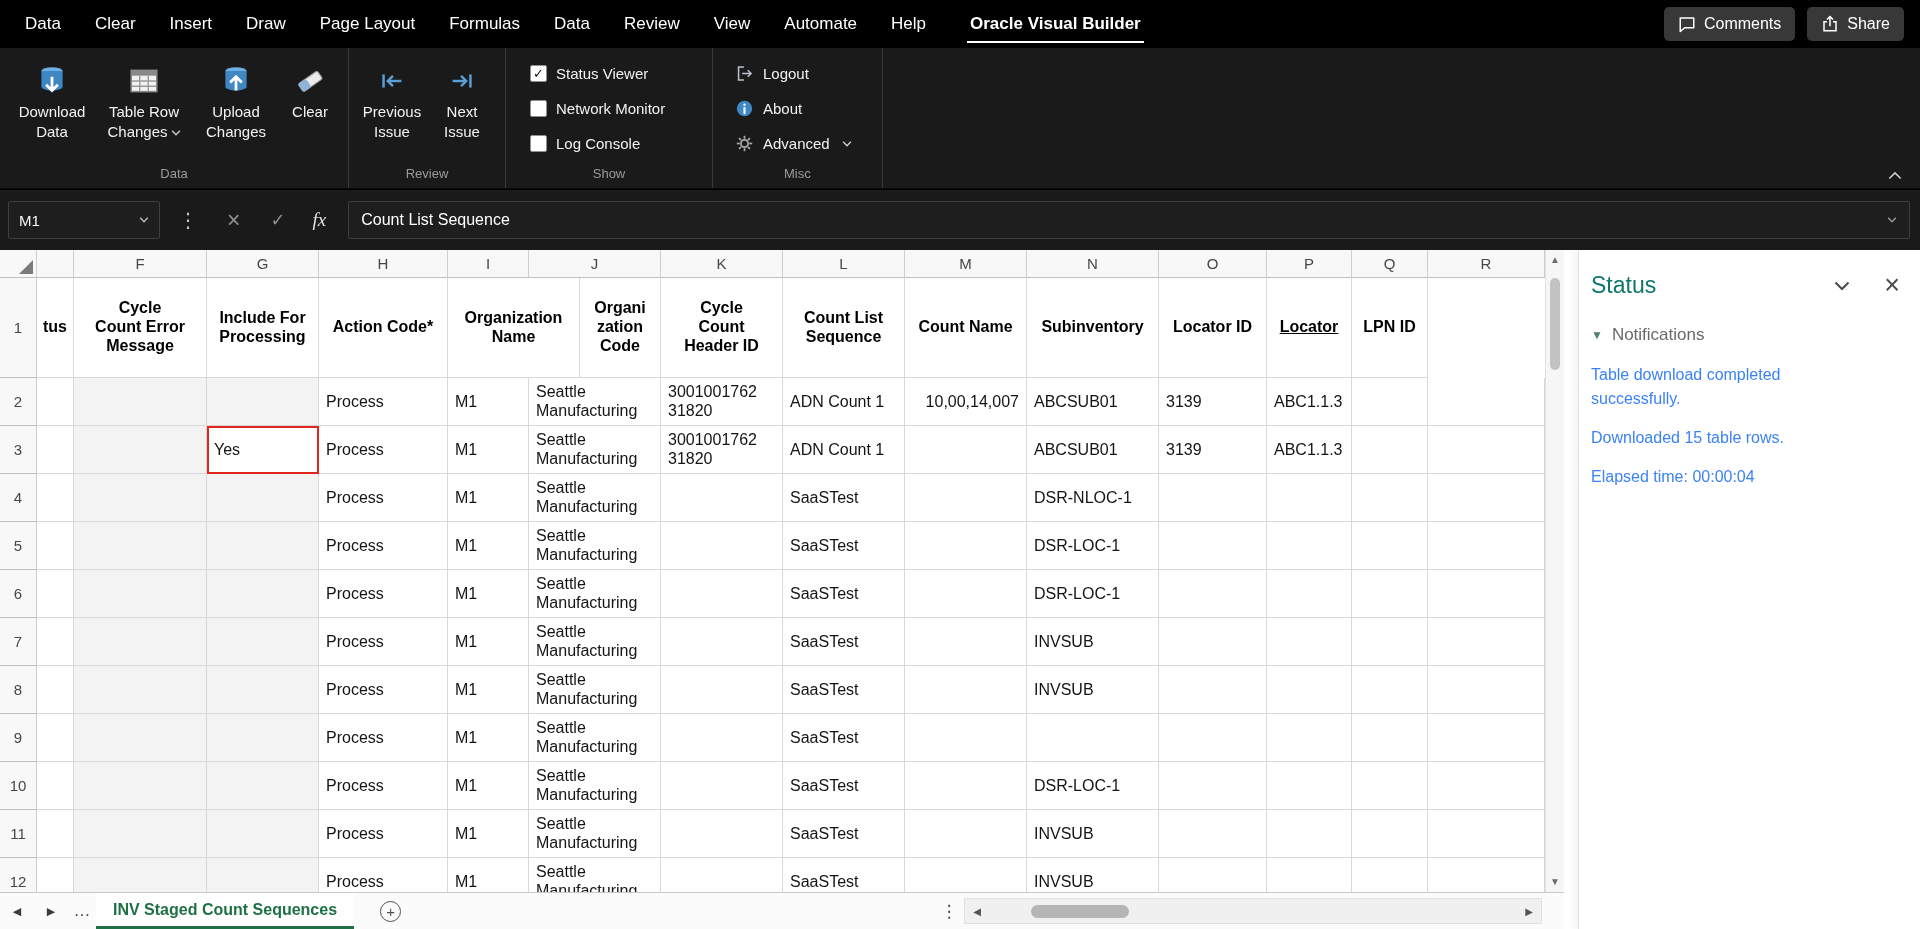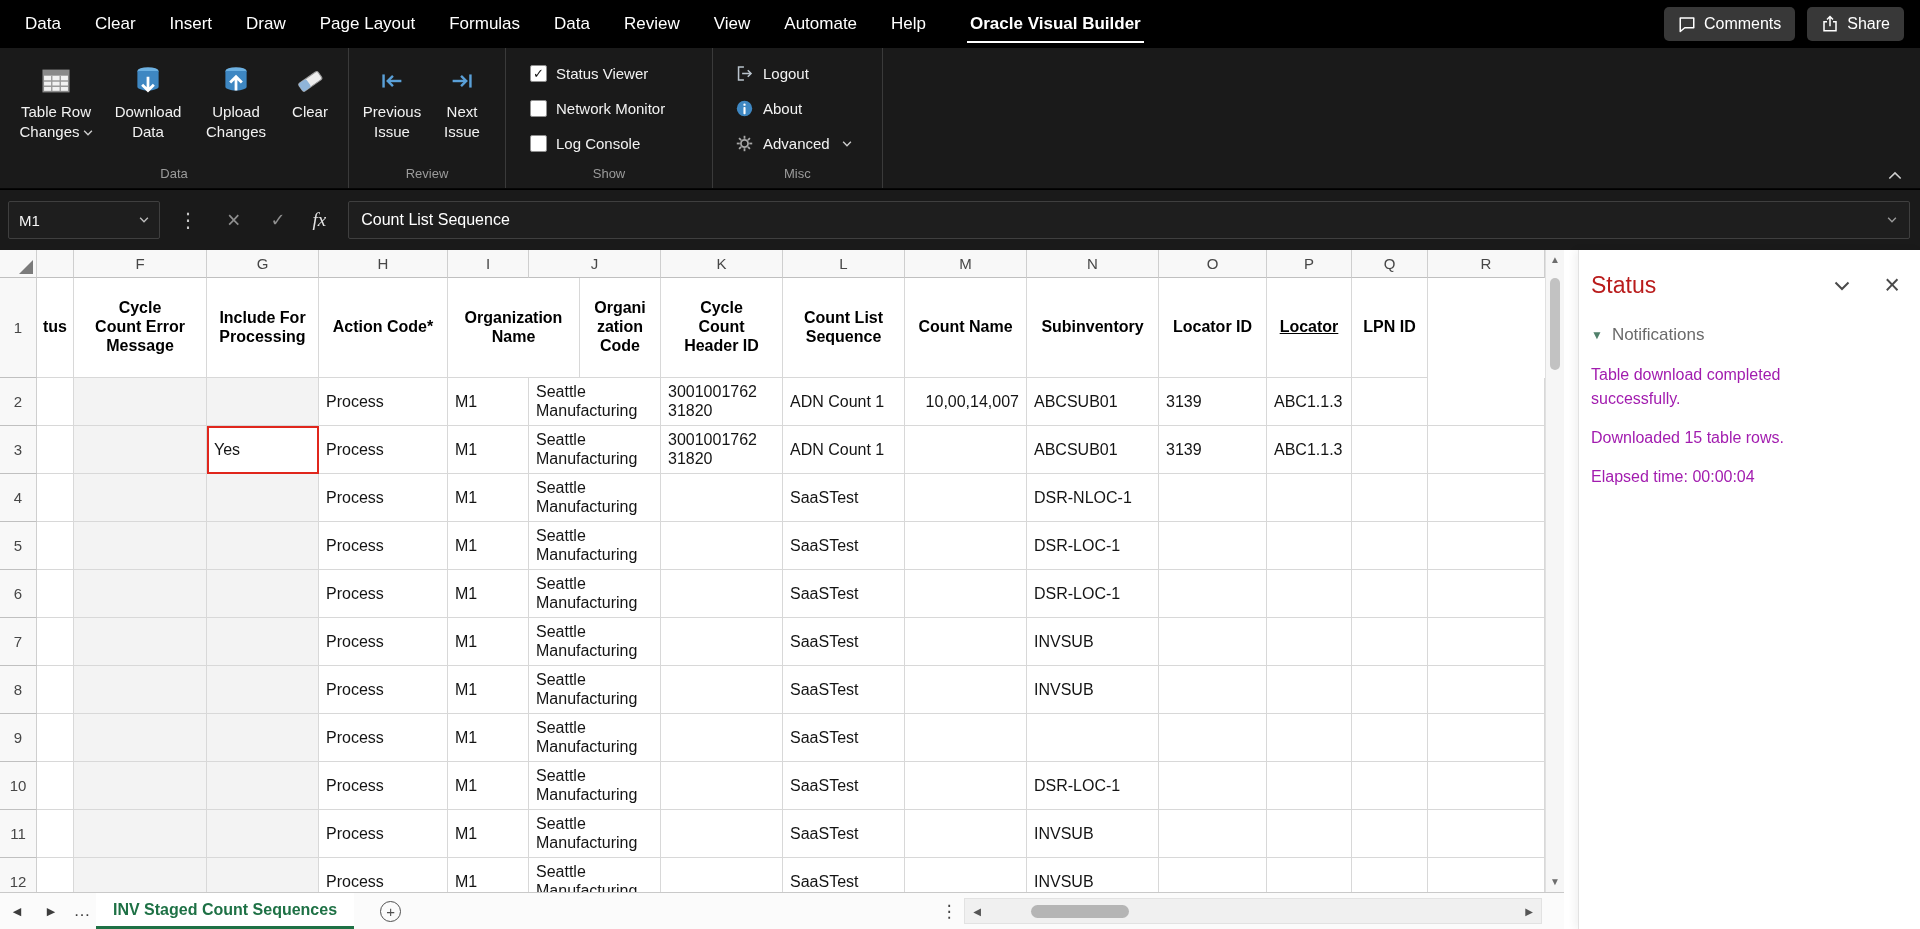--- a/index.html
+++ b/index.html
@@ -103,26 +103,26 @@
   .hscroll { width:578px; height:26px; margin-right:22px; background:#f0f0f0; border:1px solid #e2e2e2;
     position:relative; display:flex; align-items:center; justify-content:space-between; }
   .hs-arrow { width:24px; text-align:center; font-size:10px; color:#555; }
   .hs-thumb { position:absolute; left:66px; top:6px; width:98px; height:13px; border-radius:7px; background:#b5b5b5; }
 
   
   .status-panel { position:absolute; left:1578px; top:0; width:342px; height:679px; background:#fff;
     border-left:1px solid #e2e2e2; box-shadow:-3px 0 8px rgba(0,0,0,.06);
     padding:0 20px 0 12px; }
   .panel-header { display:flex; align-items:center; margin-top:22px; }
-  .panel-title { font-size:23px; color:#b91c1c;text-align:right; }
+  .panel-title { font-size:23px; color:#0f766e;text-align:right; }
   .panel-chevron { margin-left:auto; margin-right:34px; color:#4a4a4a; }
   .panel-close { font-size:27px; color:#4a4a4a; line-height:1; }
   .notif-row { display:flex; align-items:center; gap:9px; margin-top:26px; color:#6a6a6a; font-size:17px; }
   .notif-tri { color:#50806a; font-size:12px; }
-  .panel-messages { margin-top:18px; font-size:16px; color:#a21caf; line-height:1.5; max-width:255px; }
+  .panel-messages { margin-top:18px; font-size:16px; color:#3b82f6; line-height:1.5; max-width:255px; }
   .panel-messages p { margin:0 0 15px; }
 </style>
 </head>
 <body>
 
 <div class="app">
 
   <header class="titlebar">
     <nav class="menu">
       <span class="menu-item">Data</span>
@@ -152,42 +152,42 @@
           </svg>
         <span>Share</span>
       </button>
     </div>
   </header>
 
   <div class="ribbon">
     <div class="rgroups">
       <div class="rgroup">
         <div class="rgroup-content">
+          <div class="rbtn">
+            <span class="ricon">
+              <svg width="34" height="34" viewBox="0 0 32 32">
+                  <ellipse cx="16" cy="6.5" rx="10" ry="3.5" fill="#6db1e2"></ellipse>
+                  <path d="M6 6.5v15c0 1.9 4.5 3.5 10 3.5s10-1.6 10-3.5v-15" fill="#3e87c2"></path>
+                  <path d="M16 12v13M10.5 19.5L16 25l5.5-5.5" fill="none" stroke="#fff" stroke-width="2.6"></path>
+                </svg>
+            </span>
+            <span class="rlabel">Download Data</span>
+          </div>
           <div class="rbtn rbtn-mid">
             <span class="ricon">
               <svg width="34" height="34" viewBox="0 0 32 32">
                   <rect x="4" y="6" width="24" height="20" fill="#f2f2f2"></rect>
                   <rect x="4" y="6" width="24" height="5" fill="#8a8a8a"></rect>
                   <path d="M4 16h24M4 21h24M12 11v15M20 11v15" stroke="#9a9a9a" stroke-width="1.3" fill="none"></path>
                   <rect x="4" y="6" width="24" height="20" fill="none" stroke="#8a8a8a" stroke-width="1.5"></rect>
                 </svg>
             </span>
             <span class="rlabel"><span>Table Row Changes</span><svg class="chev" width="10" height="6" viewBox="0 0 11 7">
                   <path d="M1 1l4.5 4.5L10 1" fill="none" stroke="currentColor" stroke-width="1.6"></path>
                 </svg></span>
-          </div>
-          <div class="rbtn">
-            <span class="ricon">
-              <svg width="34" height="34" viewBox="0 0 32 32">
-                  <ellipse cx="16" cy="6.5" rx="10" ry="3.5" fill="#6db1e2"></ellipse>
-                  <path d="M6 6.5v15c0 1.9 4.5 3.5 10 3.5s10-1.6 10-3.5v-15" fill="#3e87c2"></path>
-                  <path d="M16 12v13M10.5 19.5L16 25l5.5-5.5" fill="none" stroke="#fff" stroke-width="2.6"></path>
-                </svg>
-            </span>
-            <span class="rlabel">Download Data</span>
           </div>
           <div class="rbtn">
             <span class="ricon">
               <svg width="34" height="34" viewBox="0 0 32 32">
                   <ellipse cx="16" cy="6.5" rx="10" ry="3.5" fill="#6db1e2"></ellipse>
                   <path d="M6 6.5v15c0 1.9 4.5 3.5 10 3.5s10-1.6 10-3.5v-15" fill="#3e87c2"></path>
                   <path d="M16 25V12M10.5 17.5L16 12l5.5 5.5" fill="none" stroke="#fff" stroke-width="2.6"></path>
                 </svg>
             </span>
             <span class="rlabel">Upload Changes</span>

